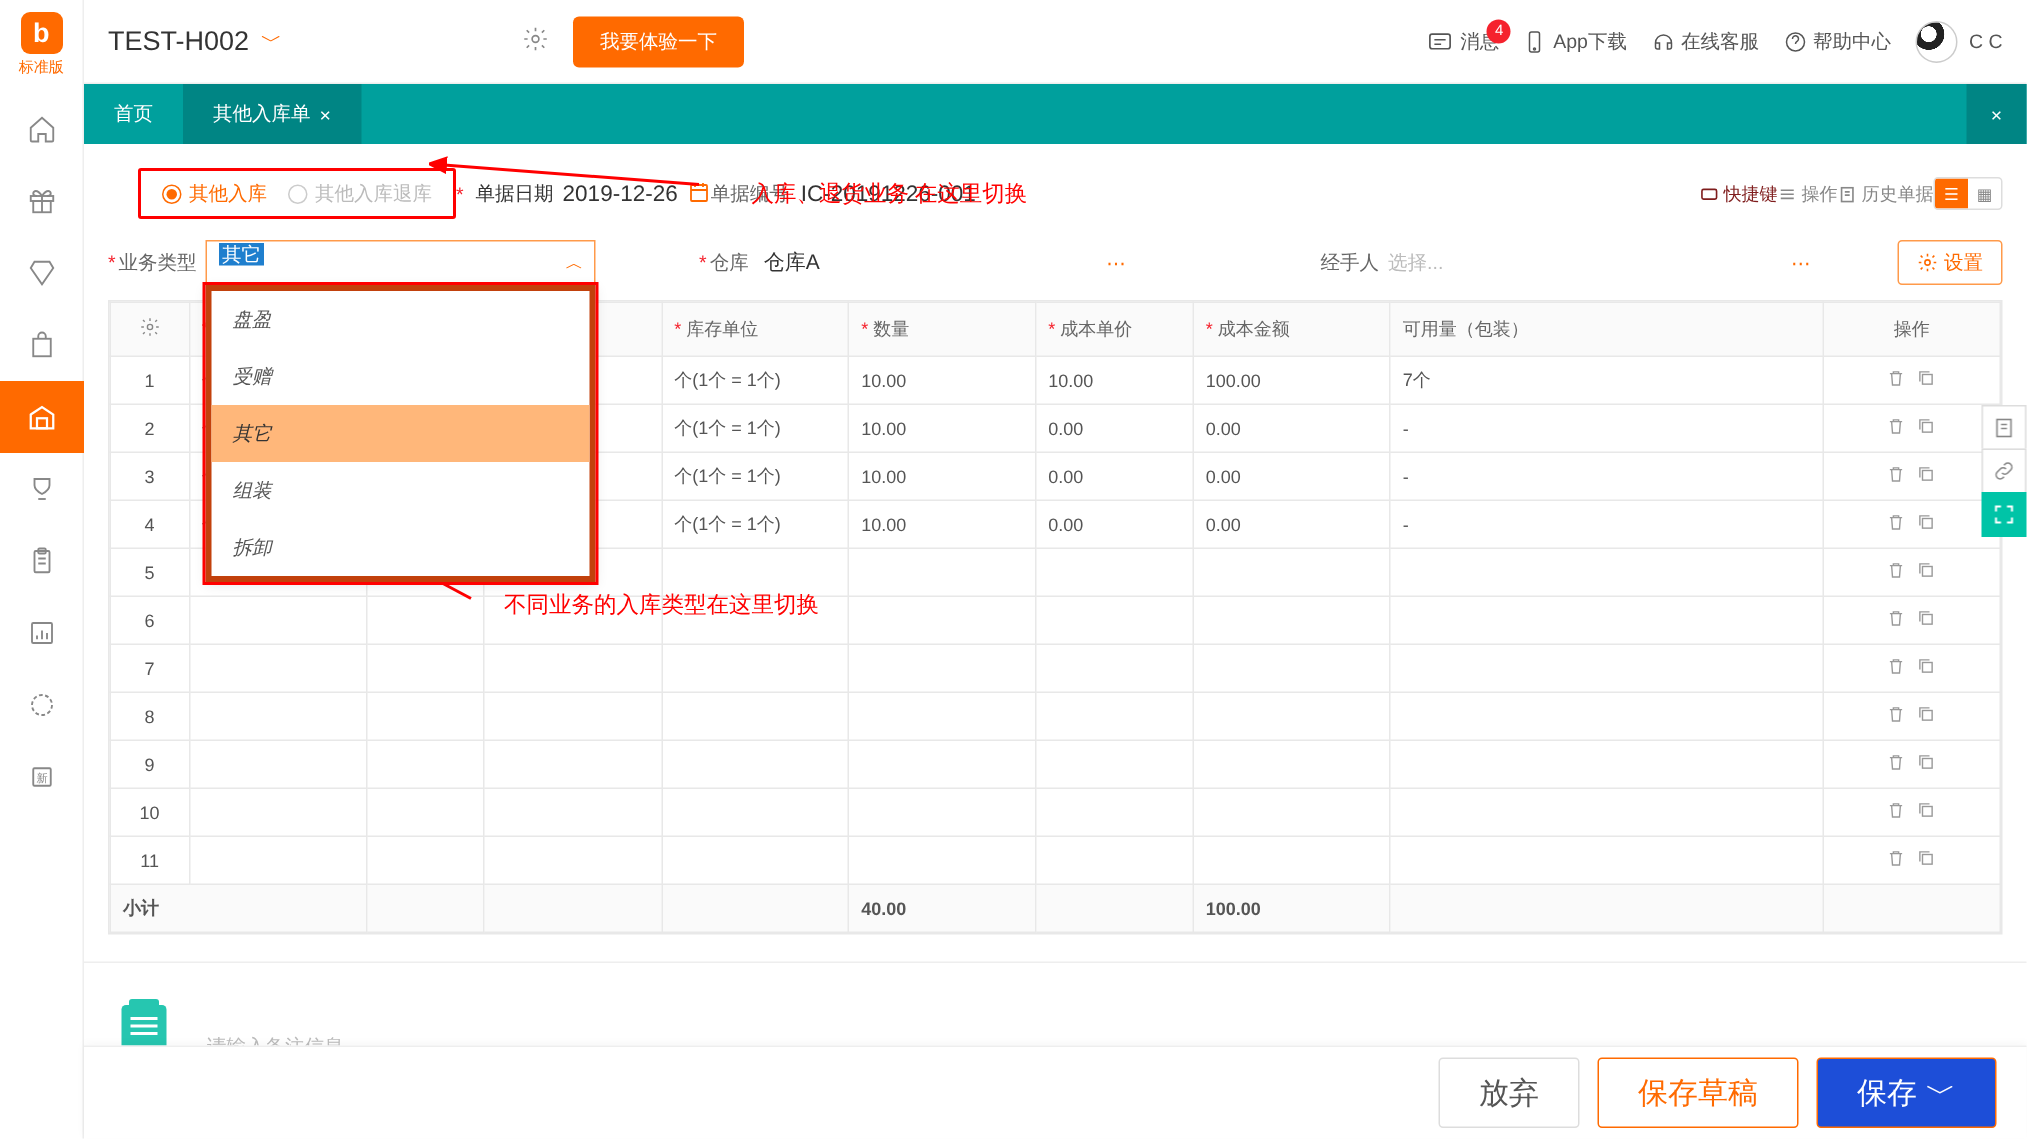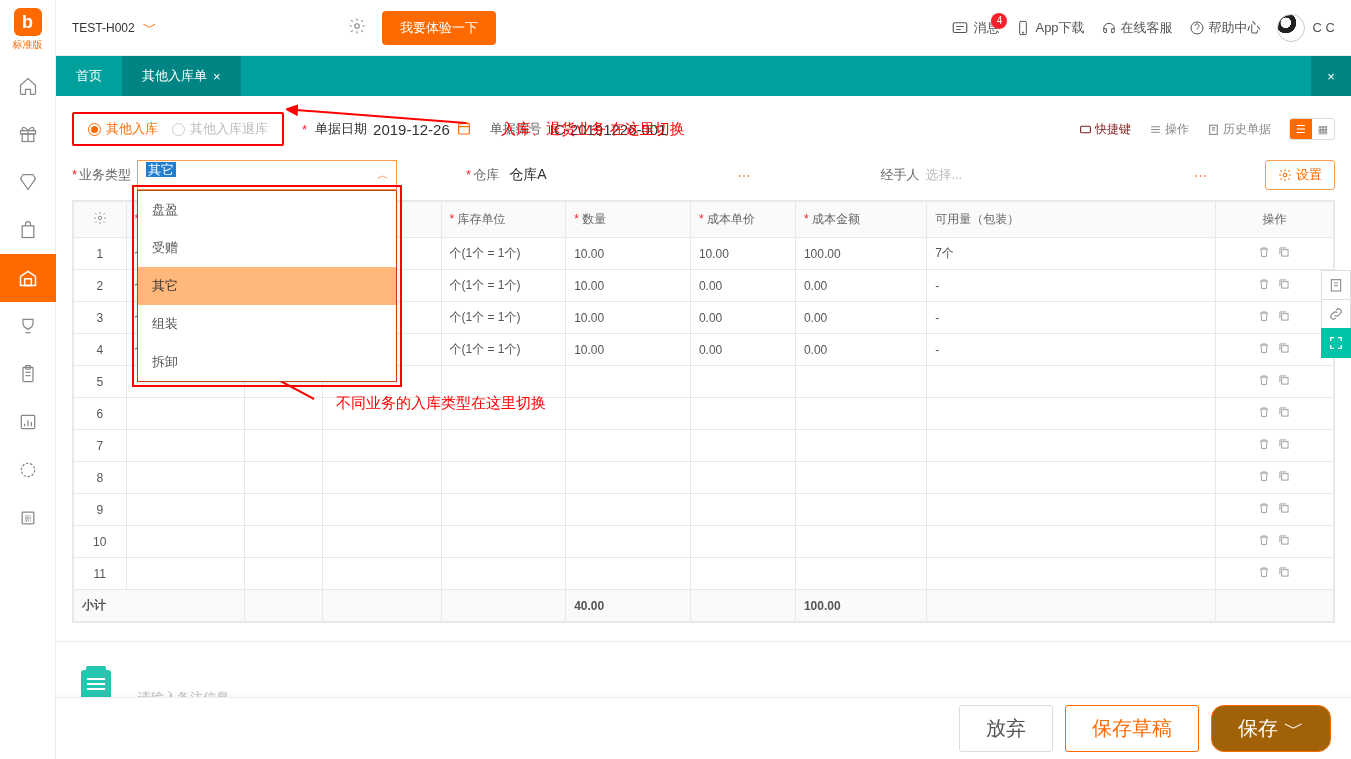--- a/index.html
+++ b/index.html
@@ -14,41 +14,41 @@
 .side-icon { width: 56px; height: 48px; display: flex; align-items: center; justify-content: center; color: #888; cursor: pointer; }
 .side-icon.active { background: #ff6a00; color: #fff; }
 .side-icon svg { width: 20px; height: 20px; }
 
 
 .main { flex: 1; display: flex; flex-direction: column; position: relative; }
 
 
 .top-header { height: 56px; display: flex; align-items: center; padding: 0 16px; border-bottom: 1px solid #eee; gap: 16px; }
 .org-select { display: flex; align-items: center; gap: 8px; min-width: 260px; }
-.org-name { font-size: 12px; color: #333; }
+.org-name { font-size: 18px; color: #333; }
 .chevron-down { color: #ff6a00; font-size: 14px; }
 .gear { color: #888; cursor: pointer; }
 .trial-btn { background: #ff6a00; color: #fff; border: none; padding: 8px 18px; border-radius: 4px; font-size: 13px; cursor: pointer; }
 .header-spacer { flex: 1; }
 .header-item { display: flex; align-items: center; gap: 4px; color: #555; cursor: pointer; position: relative; font-size: 13px; }
 .badge { position: absolute; top: -6px; right: -8px; background: #f5222d; color: #fff; border-radius: 50%; width: 16px; height: 16px; font-size: 10px; display: flex; align-items: center; justify-content: center; }
 .avatar { width: 28px; height: 28px; border-radius: 50%; background: radial-gradient(circle at 30% 30%, #fff 20%, #222 21%, #222 40%, #fff 41%), #eee; border: 1px solid #ccc; }
 
 
 .tabs { height: 40px; background: #00a09d; display: flex; align-items: stretch; }
 .tab { padding: 0 20px; color: #fff; display: flex; align-items: center; gap: 6px; cursor: pointer; font-size: 13px; }
 .tab.home { background: #00a09d; }
 .tab.active { background: #008584; }
 .tab-close-area { margin-left: auto; width: 40px; display: flex; align-items: center; justify-content: center; color: #fff; background: #008584; cursor: pointer; }
 
 
 .content { flex: 1; padding: 16px; overflow: auto; position: relative; background: #fff; }
 
 
-.filter-row { display: flex; align-items: center; gap: 18px; margin-bottom: 14px; position: relative; }
+.filter-row { display: flex; align-items: center; margin-bottom: 14px; position: relative; margin-left: 20px; }
 .radio-group { display: flex; gap: 14px; border: 2px solid #f00; padding: 6px 14px; border-radius: 2px; }
 .radio-item { display: flex; align-items: center; gap: 5px; cursor: pointer; font-size: 13px; }
 .radio-circle { width: 13px; height: 13px; border: 1px solid #ccc; border-radius: 50%; display: inline-flex; align-items: center; justify-content: center; }
 .radio-circle.checked { border-color: #ff6a00; }
 .radio-circle.checked::after { content: ""; width: 7px; height: 7px; background: #ff6a00; border-radius: 50%; }
 .radio-item.checked { color: #ff6a00; }
 .radio-item.unchecked { color: #bbb; }
 .date-field { display: flex; align-items: center; gap: 6px; }
 .date-label { color: #333; }
 .date-value { color: #333; font-size: 15px; }
@@ -68,21 +68,21 @@
 
 
 .filter-row2 { display: flex; align-items: center; gap: 12px; margin-bottom: 10px; position: relative; }
 .field { display: flex; align-items: center; gap: 6px; }
 .field-label { color: #666; font-size: 13px; }
 .req { color: #f5222d; margin-right: 2px; }
 .biz-select { position: relative; }
 .biz-input { width: 260px; height: 30px; border: 1px solid #ff9a4a; padding: 0 28px 0 8px; font-size: 13px; color: #333; background: #fff; }
 .biz-input .sel-text { background: #1f7fce; color: #fff; padding: 0 2px; }
 .biz-caret { position: absolute; right: 8px; top: 7px; color: #ff6a00; font-size: 12px; }
-.biz-dropdown { position: absolute; top: 30px; left: 0; width: 260px; background: #fff; border: 1px solid #c2410c; box-shadow: 0 2px 8px rgba(0,0,0,0.1); z-index: 10; }
+.biz-dropdown { position: absolute; top: 30px; left: 0; width: 260px; background: #fff; border: 4px solid #c2410c; box-shadow: 0 2px 8px rgba(0,0,0,0.1); z-index: 10; font-style: italic; }
 .biz-option { padding: 10px 14px; cursor: pointer; font-size: 13px; color: #555; }
 .biz-option.selected { background: #ffb77a; color: #333; }
 .dropdown-border { border: 2px solid #f00; position: absolute; top: -6px; left: -6px; right: -6px; bottom: -6px; pointer-events: none; z-index: 11; }
 .wh-val { color: #333; font-size: 14px; margin-left: 4px; }
 .more-dots { color: #ff6a00; cursor: pointer; padding: 0 4px; }
 .handler-sel { color: #bbb; }
 .settings-btn { border: 1px solid #ff9a4a; color: #ff6a00; padding: 5px 12px; border-radius: 3px; display: flex; align-items: center; gap: 4px; cursor: pointer; font-size: 13px; background: #fff; }
 
 
 .table-wrap { border: 1px solid #e8e8e8; }
@@ -112,21 +112,21 @@
 .remark-icon::before { content: ""; position: absolute; top: -4px; left: 5px; right: 5px; height: 6px; background: #26c6b0; border-radius: 2px 2px 0 0; }
 .remark-icon::after { content: ""; position: absolute; top: 8px; left: 6px; right: 6px; height: 2px; background: #fff; box-shadow: 0 5px 0 #fff, 0 10px 0 #fff; }
 .remark-label { font-size: 12px; color: #666; }
 .remark-input { flex: 1; border: none; border-bottom: 1px solid transparent; padding: 8px 0; font-size: 13px; color: #333; outline: none; }
 .remark-input::placeholder { color: #bbb; }
 
 
 .footer-bar { position: absolute; bottom: 0; left: 56px; right: 0; height: 62px; background: #fff; border-top: 1px solid #eee; display: flex; align-items: center; justify-content: flex-end; gap: 12px; padding: 0 20px; box-shadow: 0 -2px 6px rgba(0,0,0,0.04); }
 .btn { padding: 9px 26px; border-radius: 3px; font-size: 20px; cursor: pointer; border: 1px solid #ddd; background: #fff; color: #555; }
 .btn.outline-orange { border-color: #ff6a00; color: #ff6a00; }
-.btn.primary { background: #a16207; color: #fff; border-color: #ff6a00; display: flex; align-items: center; gap: 6px; border-radius: 13px; }
+.btn.primary { background: #1d4ed8; color: #fff; border-color: #ff6a00; display: flex; align-items: center; gap: 6px; }
 
 
 .right-float { position: absolute; right: 0; top: 270px; display: flex; flex-direction: column; }
 .float-icon { width: 30px; height: 30px; border: 1px solid #ddd; display: flex; align-items: center; justify-content: center; color: #888; cursor: pointer; background: #fff; margin-bottom: -1px; }
 .float-icon.active { background: #00c4a7; color: #fff; border-color: #00c4a7; }
 
 .hline { border-top: 1px solid #eee; margin: 0 -16px; }
 </style>
 </head>
 <body>

